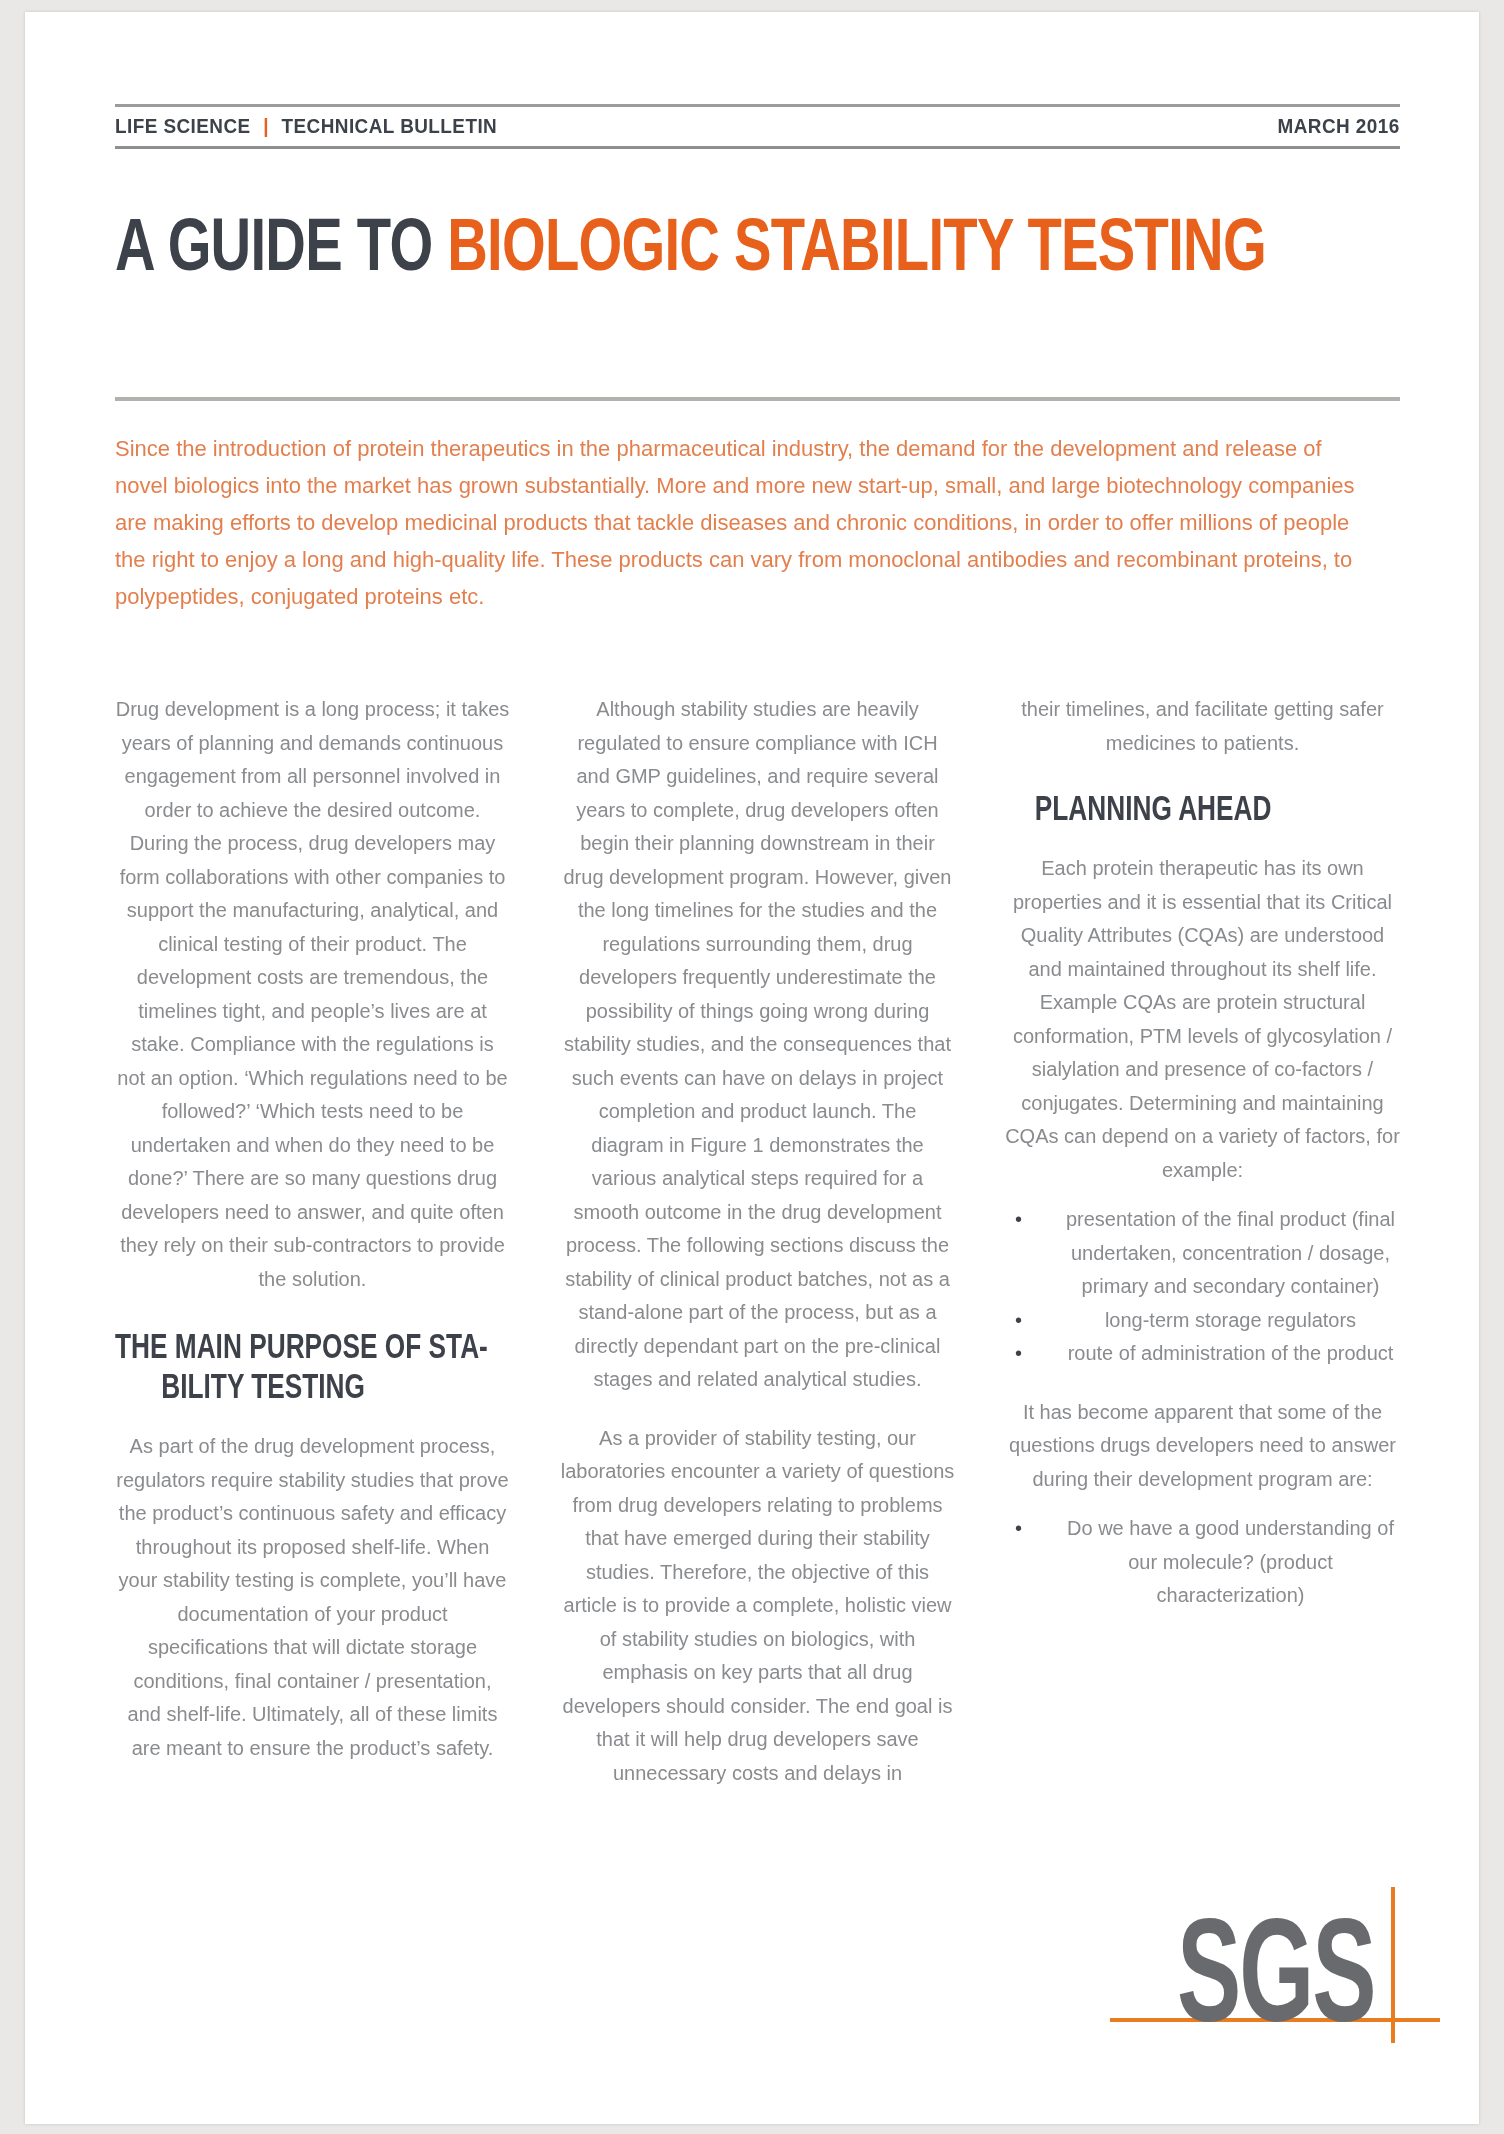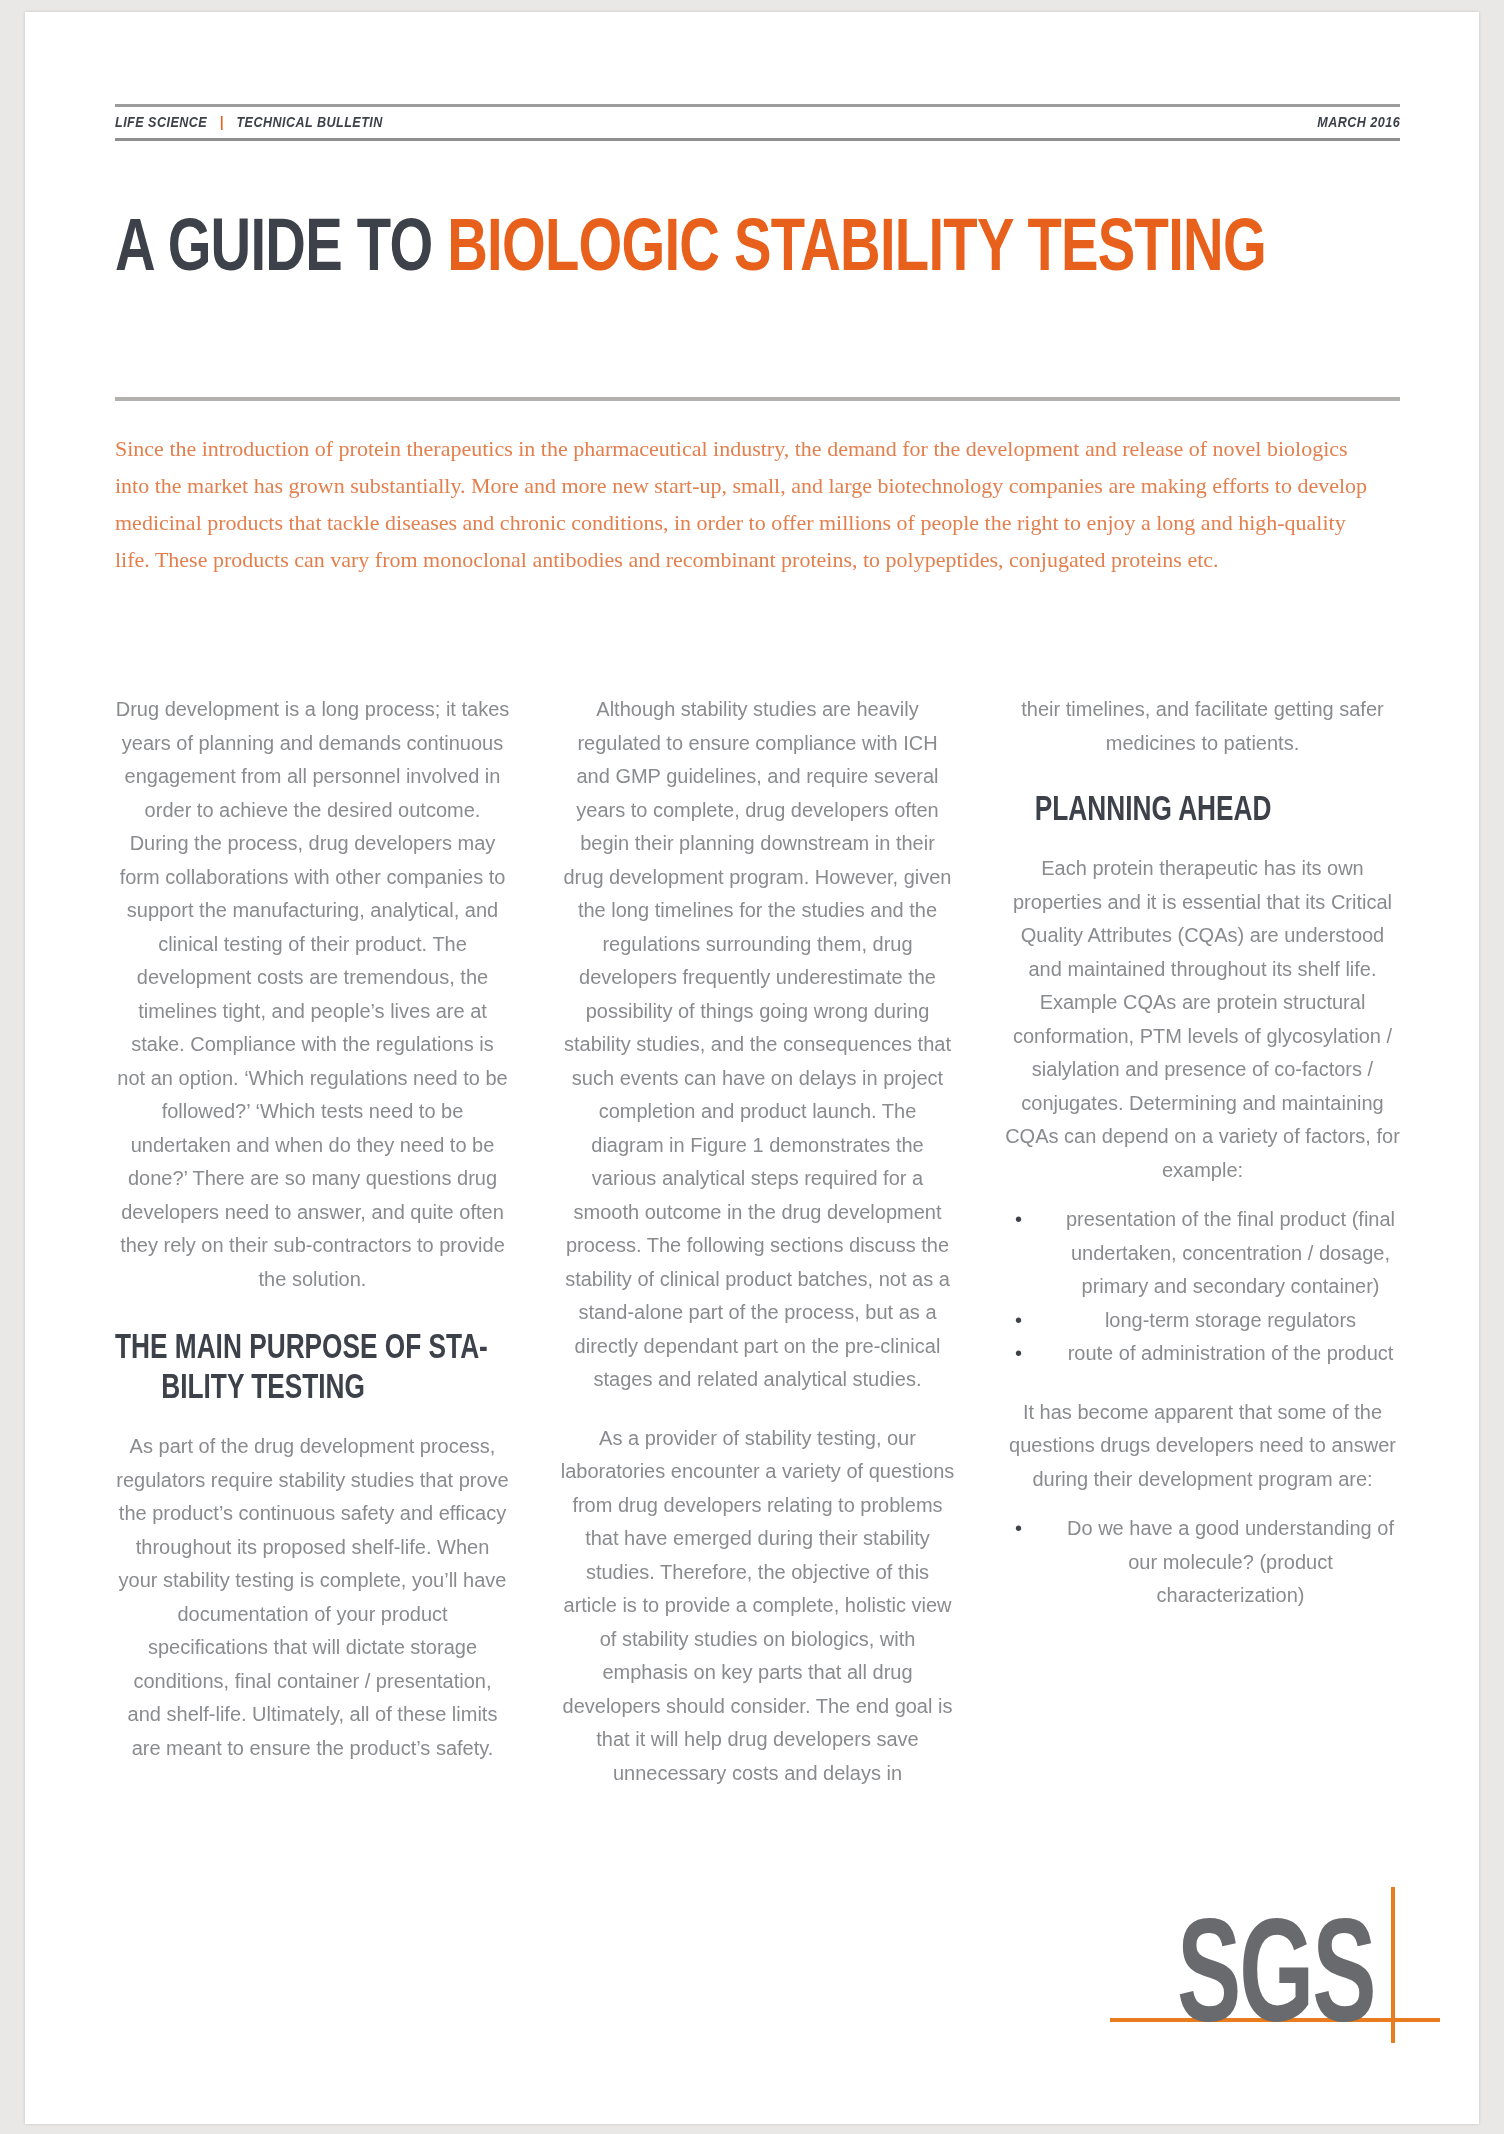--- a/index.html
+++ b/index.html
@@ -15,21 +15,21 @@
     width:1454px; height:2112px;
     background:#ffffff;
     box-shadow:0 0 3px rgba(0,0,0,0.15);
   }
   
   .bulletin-header {
     position:absolute; left:90px; top:92px; width:1285px;
     border-top:3px solid #9c9c9c; border-bottom:3px solid #8f8f8f;
     padding:7px 0 8px;
     display:flex; justify-content:space-between; align-items:center;
-    font-size:14px; font-weight:bold; color:#3d424a;font-style:italic;
+    font-size:21px; font-weight:bold; color:#3d424a;
   }
   .hdr-left { transform:scaleX(0.9); transform-origin:left center; white-space:nowrap; letter-spacing:0.5px; }
   .hdr-left .sep { color:#e8611c; padding:0 14px; font-weight:bold; }
   .hdr-right { transform:scaleX(0.9); transform-origin:right center; white-space:nowrap; letter-spacing:0.5px; }
 
   
   .doc-title {
     position:absolute; left:90px; top:190px; margin:0;
     font-size:74px; font-weight:bold; line-height:1.15;
     letter-spacing:-1px; white-space:nowrap;
@@ -39,21 +39,21 @@
   .t-orange { color:#e8611c; }
 
   .mid-rule {
     position:absolute; left:90px; top:385px; width:1285px; height:4px;
     background:#b2b1ae;
   }
 
   
   .intro {
     position:absolute; left:90px; top:418px; width:1262px; margin:0;
-    font-size:22px; line-height:37px; color:#e37f4d;font-family:Liberation Serif, serif;
+    font-size:22px; line-height:37px; color:#e37f4d;
   }
 
   
   .cols {
     position:absolute; left:90px; top:681px; width:1285px;
     display:flex; gap:50px;
   }
   .col { width:395px; font-size:20px; line-height:33.5px; color:#898b8e;text-align:center; }
   .col p { margin:0; }
   .col p.mt { margin-top:25px; }

